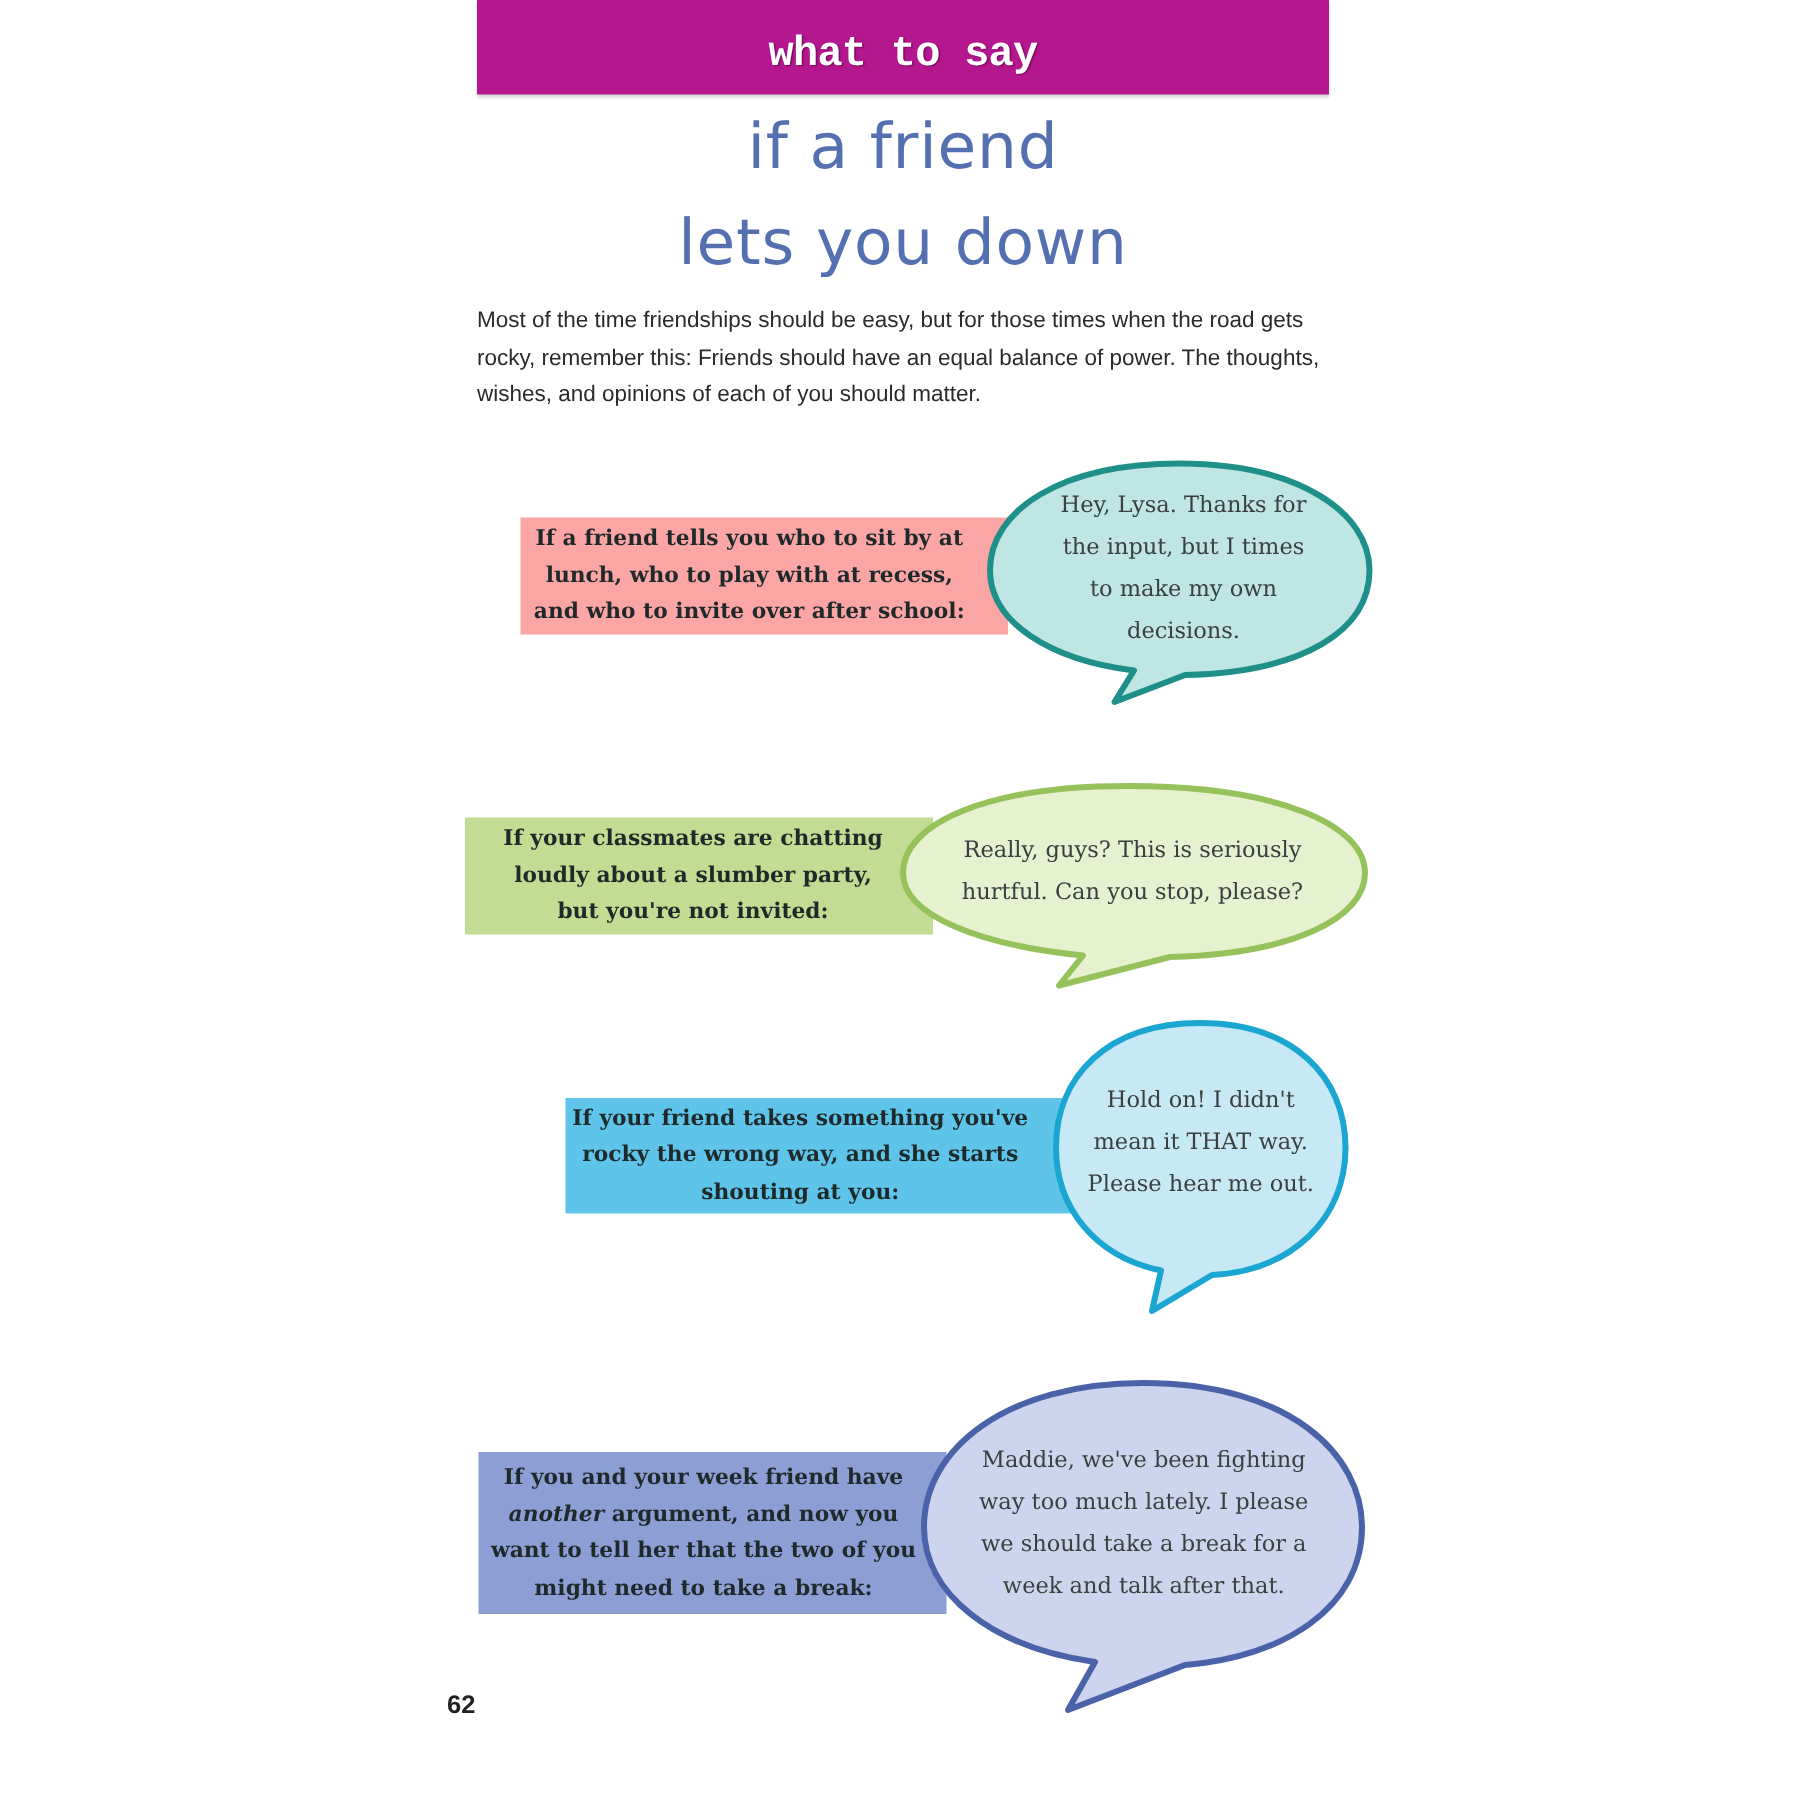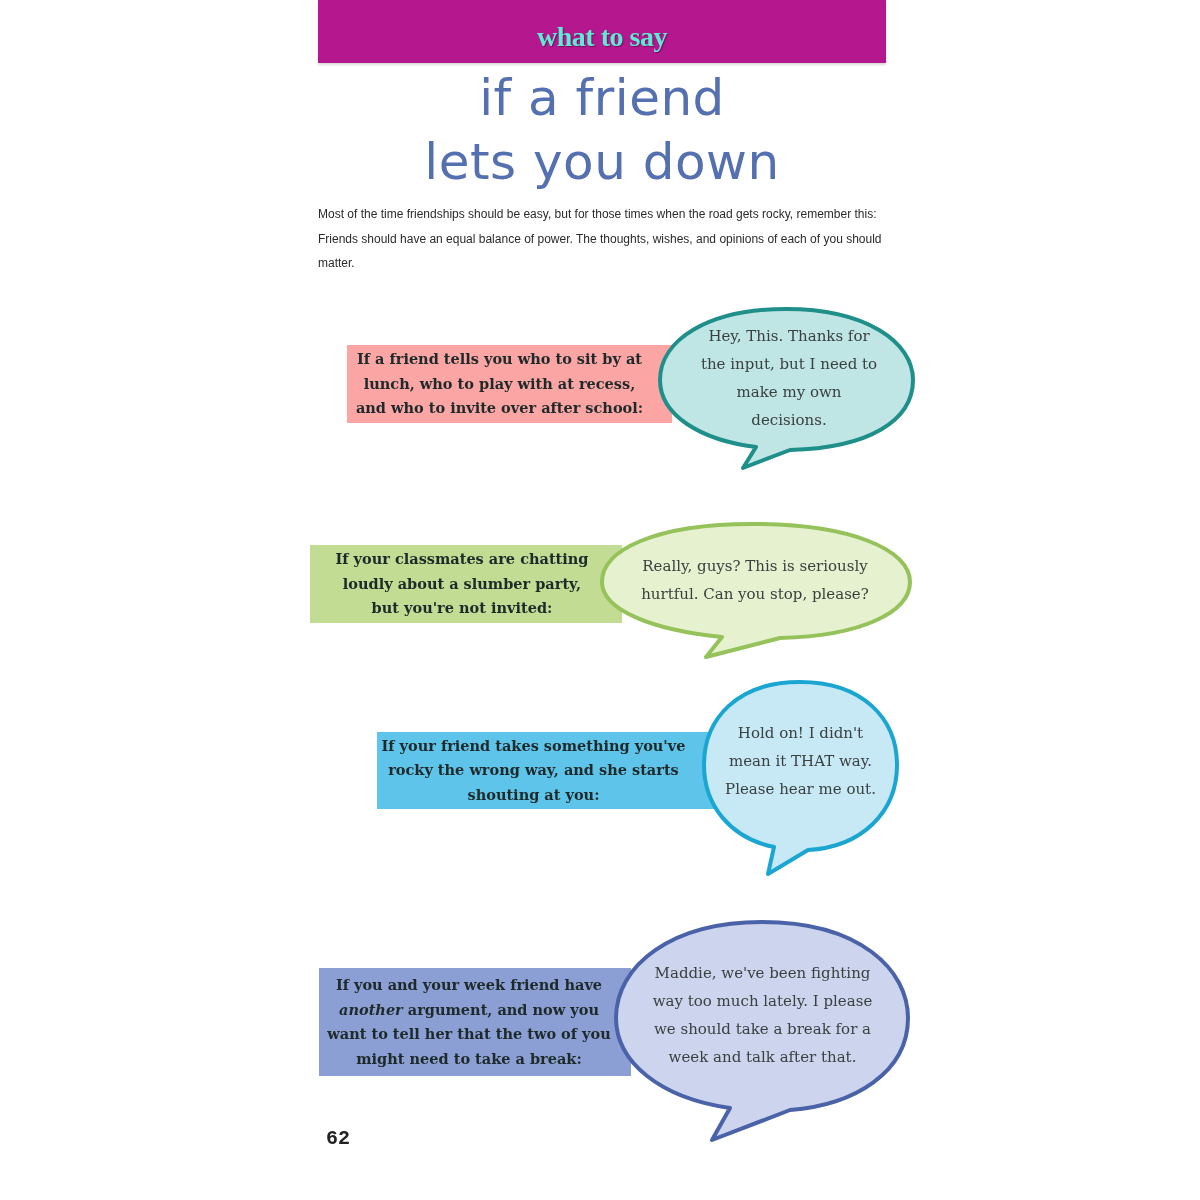--- a/index.html
+++ b/index.html
@@ -3,45 +3,45 @@
   <meta charset="utf-8">
   <style>
     html, body { margin: 0; padding: 0; background: #ffffff; }
     body { width: 1200px; height: 1200px; position: relative; overflow: hidden; font-family: "DejaVu Sans", sans-serif; }
     .header-bar {
       position: absolute; left: 318px; top: 0; width: 568px; height: 63px;
       background: #b5178f; display: flex; align-items: center; justify-content: center;
       box-shadow: 0 2px 2px rgba(0,0,0,0.15);
     }
     .header-bar span {
-      color: #5eead4; font-family: Liberation Serif, serif; font-weight: bold; font-size: 28px;
+      color: #ffffff; font-family: Liberation Mono, monospace; font-weight: bold; font-size: 28px;
       letter-spacing: -0.5px; text-shadow: 1px 1px 1px rgba(60,0,40,0.5); margin-top: 10px;
     }
     .title {
       position: absolute; left: 318px; width: 568px; top: 66px; text-align: center;
-      color: #5570b0; font-family: "DejaVu Sans", sans-serif; font-size: 50px; line-height: 64px;
+      color: #5570b0; font-family: "DejaVu Sans", sans-serif; font-size: 42px; line-height: 64px;
       letter-spacing: 0.5px;
     }
     .intro {
       position: absolute; left: 318px; top: 202px; width: 575px;
-      font-family: "Liberation Sans", sans-serif; font-size: 12px; line-height: 24.5px; color: #2a2a2a;
+      font-family: "Liberation Sans", sans-serif; font-size: 15px; line-height: 24.5px; color: #2a2a2a;
     }
     .label-box {
       position: absolute; display: flex; align-items: center; justify-content: center; text-align: center;
       font-family: "DejaVu Serif", serif; font-weight: bold; font-size: 14.5px; line-height: 24.5px; color: #1e2a2a;
       box-sizing: border-box;
     }
     .bubble-svg { position: absolute; overflow: visible; }
     .bubble-text {
       position: absolute; display: flex; align-items: center; justify-content: center; text-align: center;
       font-family: "DejaVu Serif", serif; font-size: 15px; line-height: 28px; color: #3a4040;
     }
     .page-number {
-      position: absolute; left: 298px; top: 1127px; font-family: Liberation Mono, monospace; font-weight: bold;
-      font-size: 20px; color: #222; margin-left: 28px;
+      position: absolute; left: 298px; top: 1127px; font-family: Liberation Sans, sans-serif; font-weight: bold;
+      font-size: 17px; color: #222;
     }
     em { font-style: italic; }
   </style>
 </head>
 <body>
 
 <div class="header-bar">
   <span>what to say</span>
 </div>
 
@@ -52,21 +52,21 @@
 
 <div class="intro">Most of the time friendships should be easy, but for those times when the road gets rocky, remember this: Friends should have an equal balance of power. The thoughts, wishes, and opinions of each of you should matter.</div>
 
 <div>
   <div class="label-box" style="left:347px; top:345px; width:325px; height:78px; background:#fca5a5; padding:0 26px 0 6px;">
     <span>If a friend tells you who to sit by at lunch, who to play with at recess, and who to invite over after school:</span>
   </div>
   <svg class="bubble-svg" style="left:0;top:0;" width="1200" height="1200">
     <path d="M786,309 C866,309 913,342 913,380 C913,420 870,448 790,450 L743,468 L756,447 C700,440 660,415 660,380 C660,340 708,309 786,309 Z" fill="#bfe6e4" stroke="#1f8f8a" stroke-width="4" stroke-linejoin="round"></path>
   </svg>
-  <div class="bubble-text" style="left:700px; top:318px; width:178px; height:120px;">Hey, This. Thanks for the input, but I need to make my own decisions.</div>
+  <div class="bubble-text" style="left:700px; top:318px; width:178px; height:120px;">Hey, Lysa. Thanks for the input, but I times to make my own decisions.</div>
 </div>
 
 <div>
   <div class="label-box" style="left:310px; top:545px; width:312px; height:78px; background:#c3dc93; padding:0 28px 0 20px;">
     <span>If your classmates are chatting loudly about a slumber party, but you're not invited:</span>
   </div>
   <svg class="bubble-svg" style="left:0;top:0;" width="1200" height="1200">
     <path d="M752,524 C852,524 910,550 910,582 C910,612 862,636 780,638 L706,657 L722,637 C652,630 602,610 602,582 C602,550 655,524 752,524 Z" fill="#e6f1cf" stroke="#95c25a" stroke-width="4" stroke-linejoin="round"></path>
   </svg>
   <div class="bubble-text" style="left:625px; top:545px; width:260px; height:70px;">Really, guys? This is seriously hurtful. Can you stop, please?</div>

